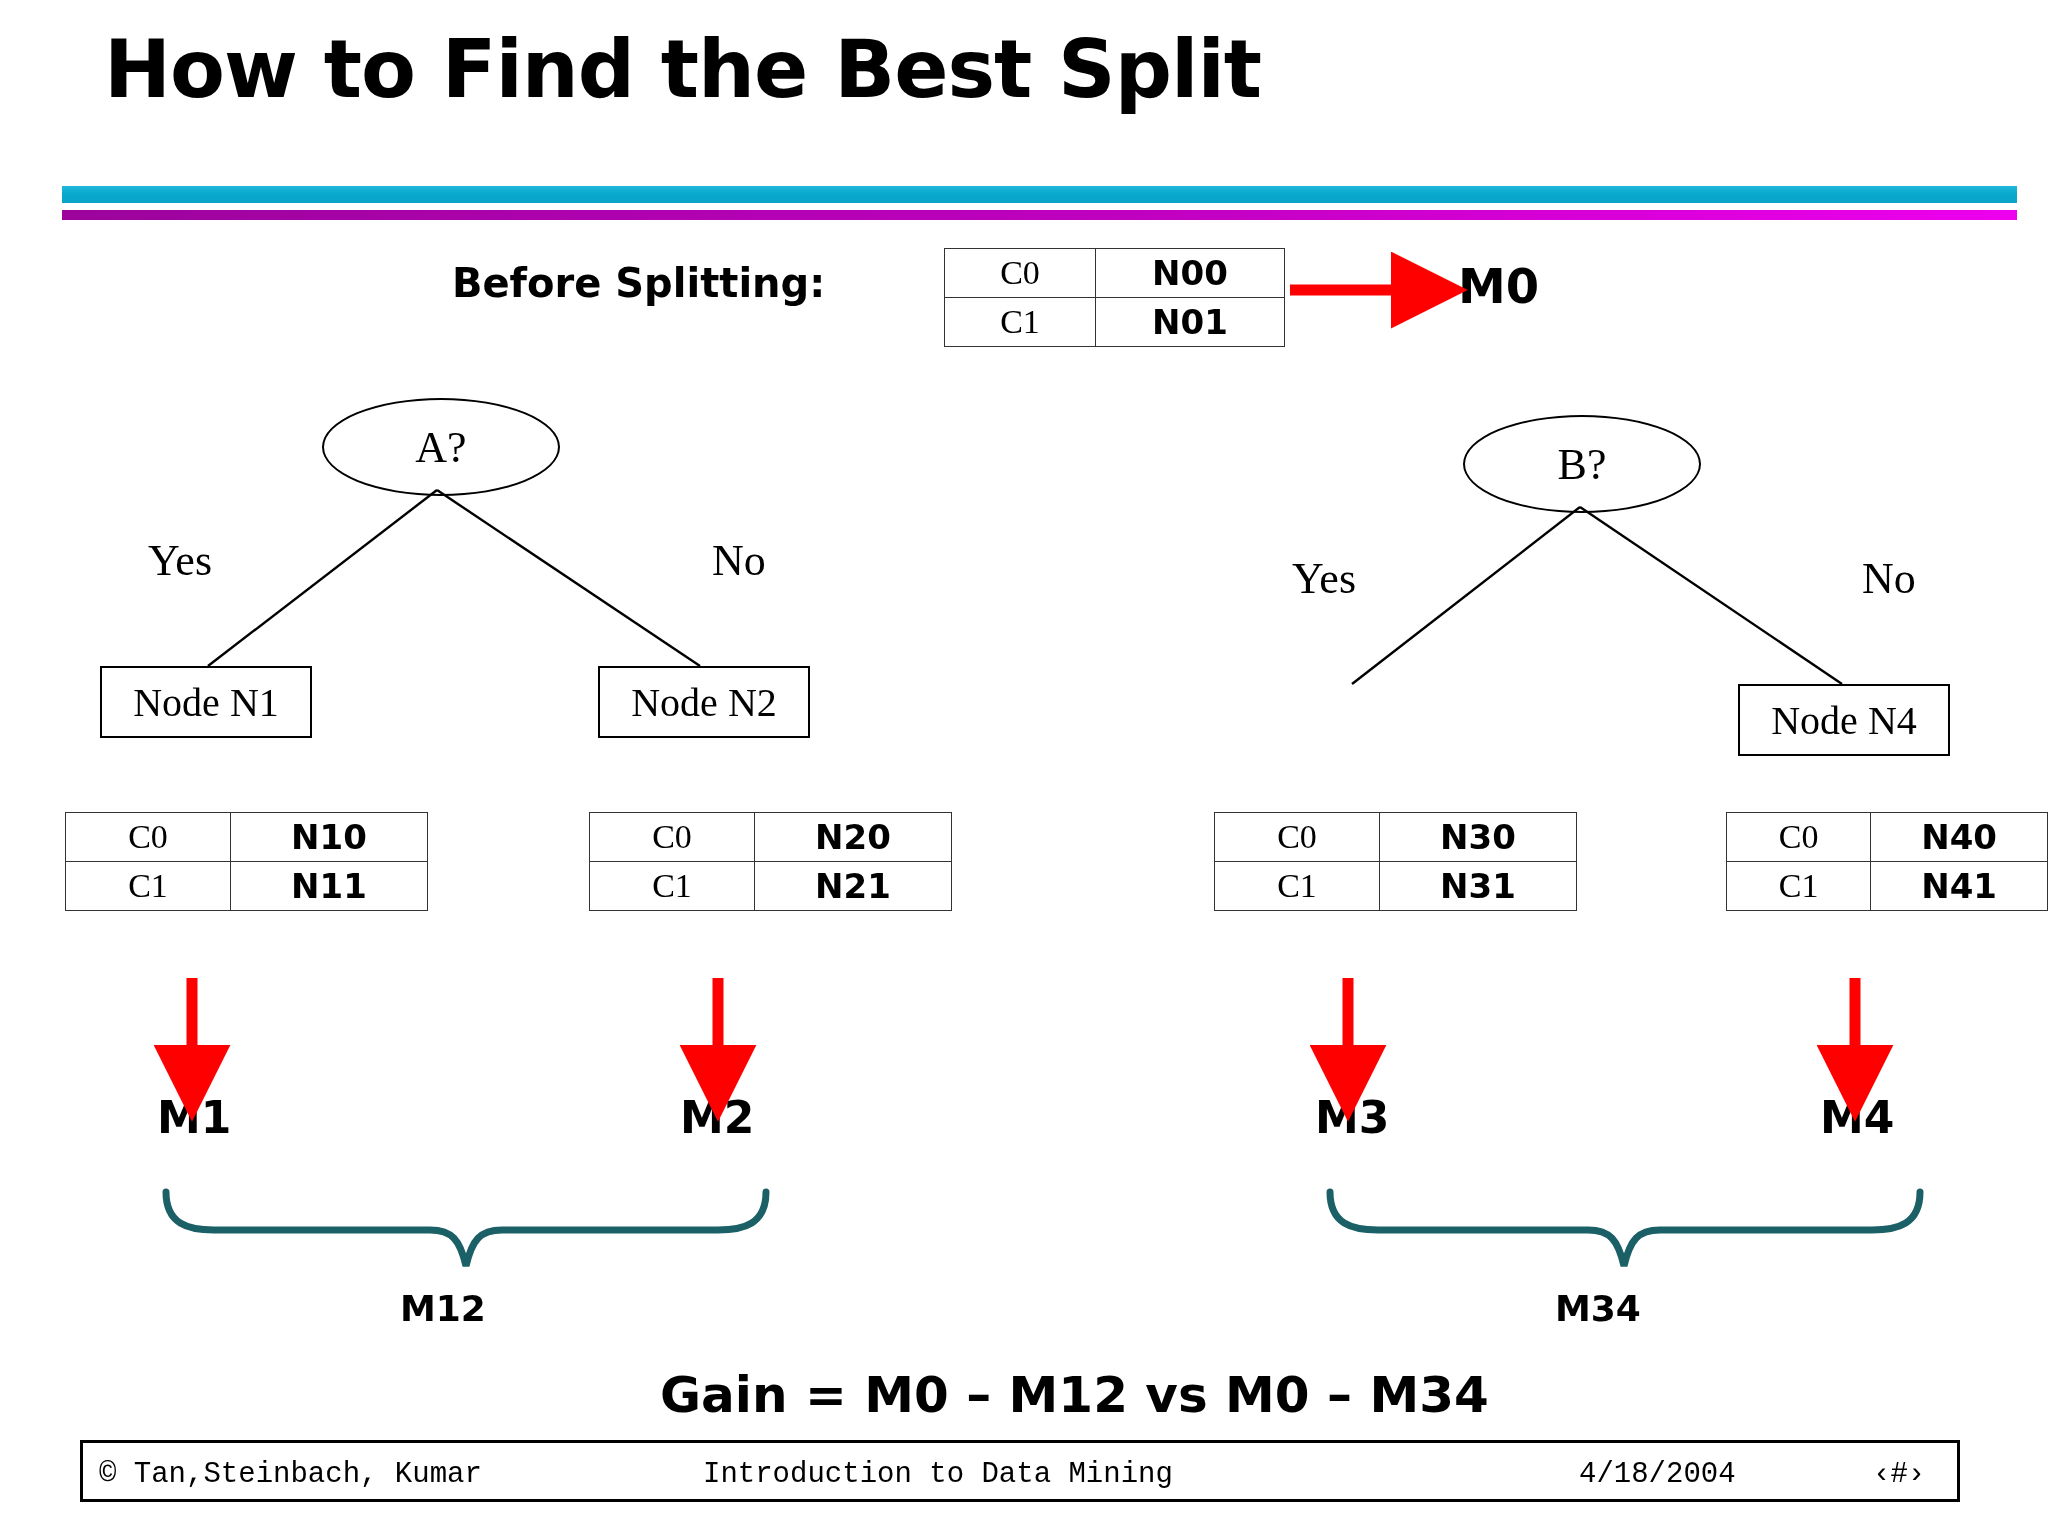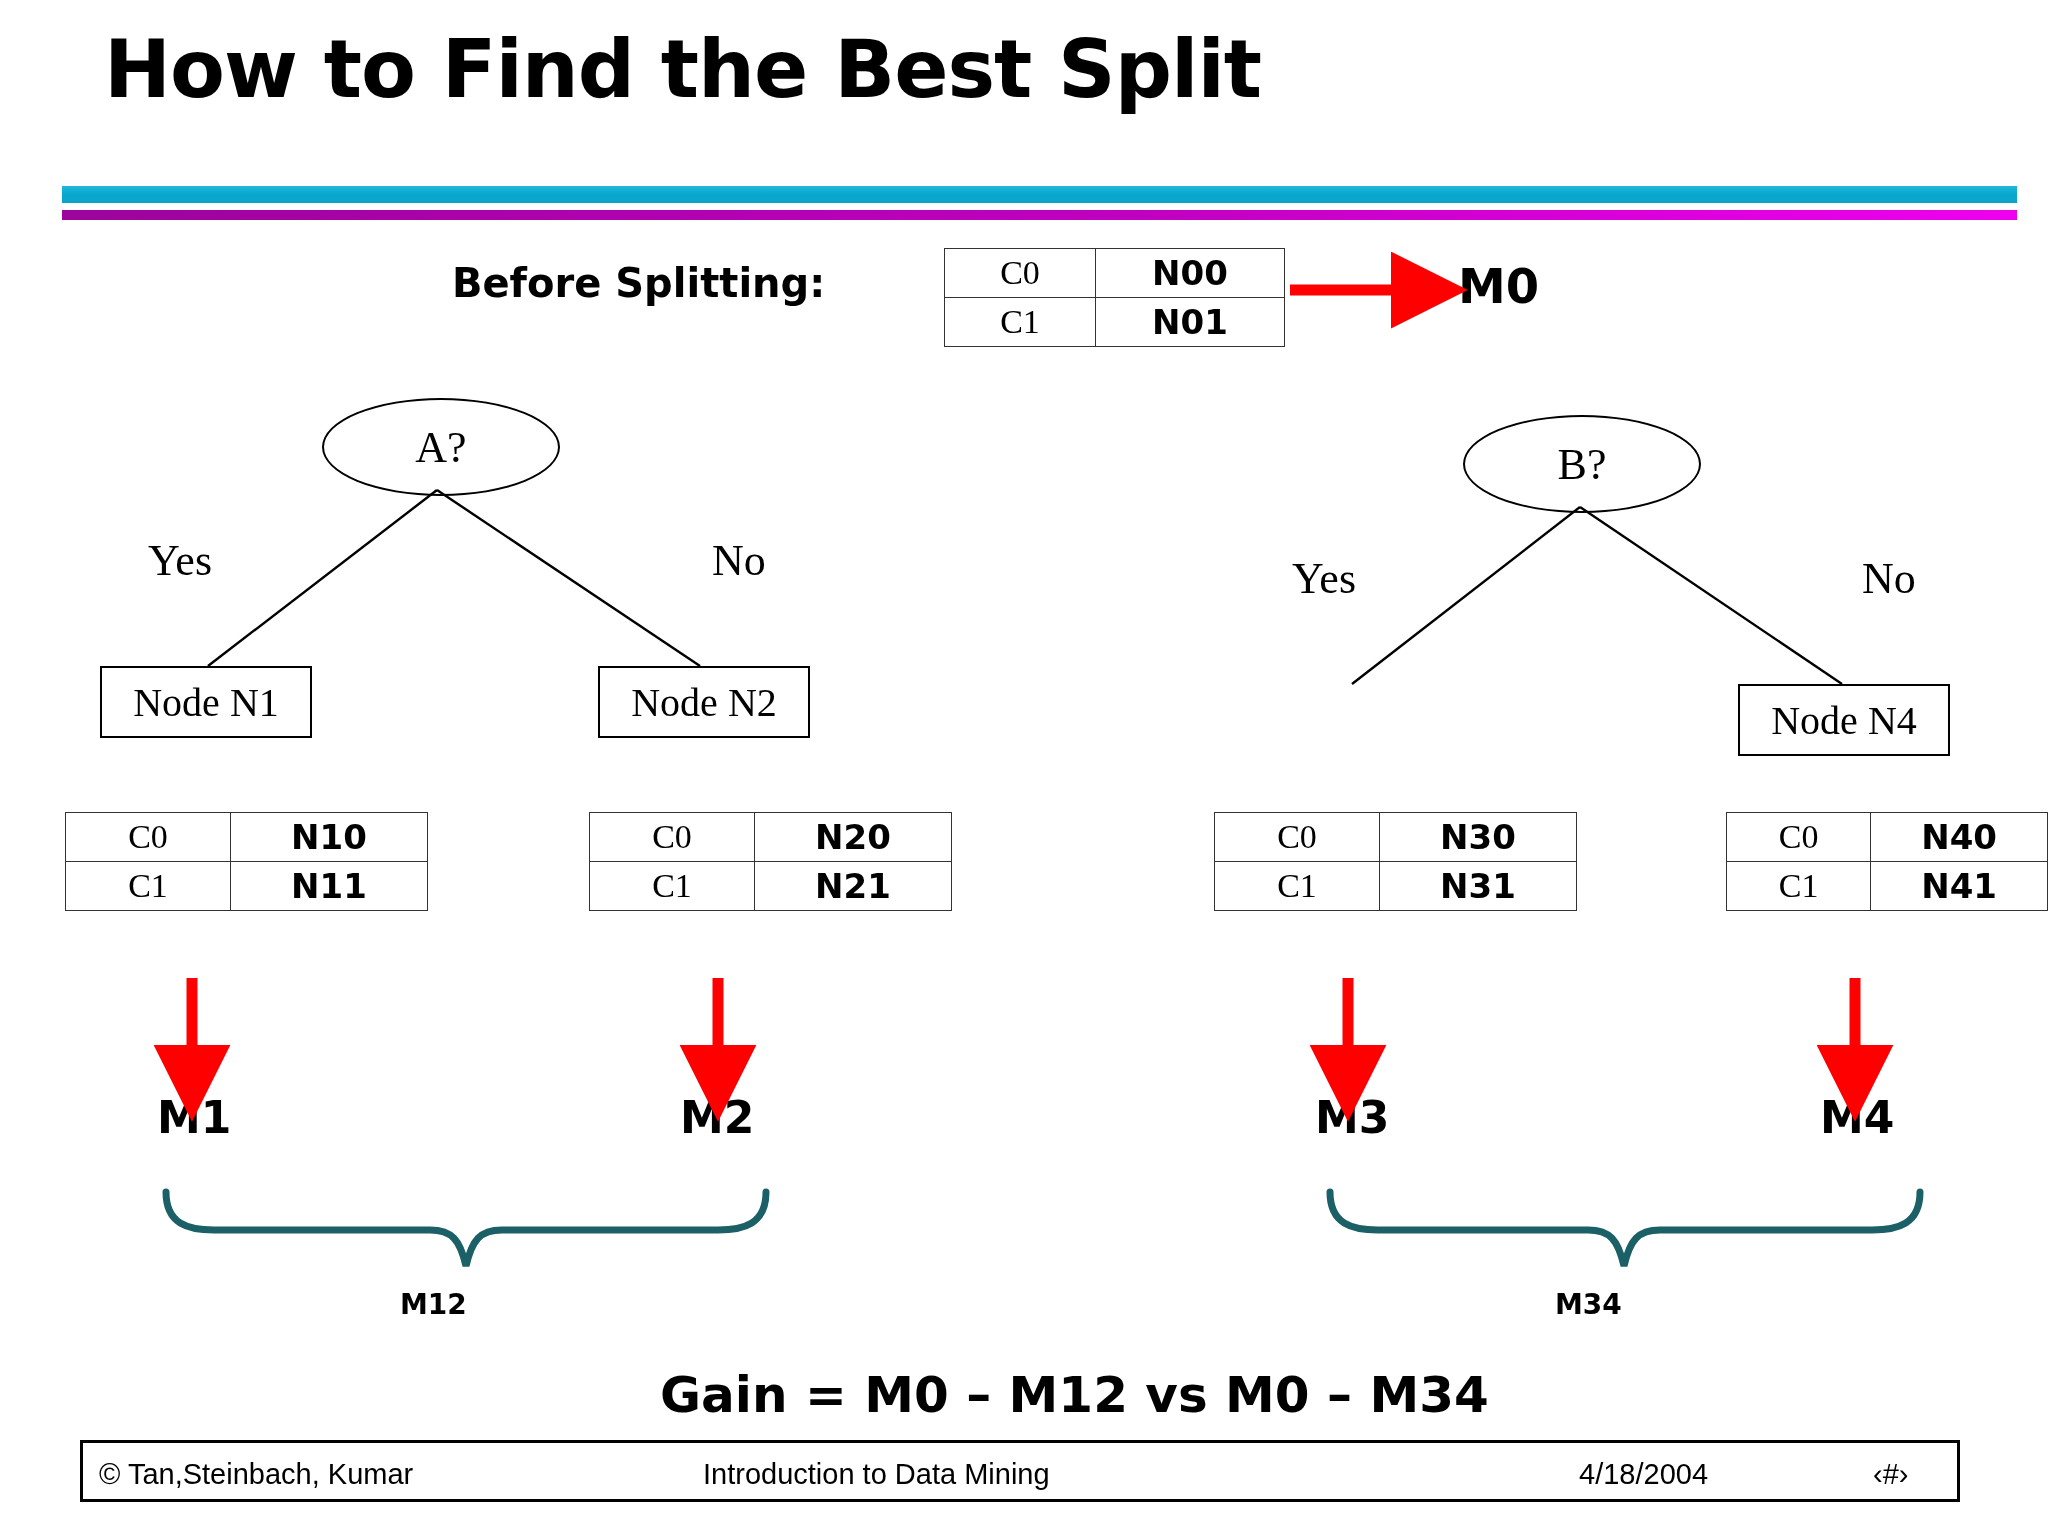--- a/index.html
+++ b/index.html
@@ -68,21 +68,21 @@
 
   .before-splitting {
     left: 452px;
     top: 260px;
     font-size: 40px;
   }
   .m-label {
     font-size: 44px;
   }
   .m-group-label {
-    font-size: 28px;
+    font-size: 36px;
   }
   .gain-line {
     left: 660px;
     top: 1366px;
     font-size: 50px;
   }
 
   
   .count-table {
     position: absolute;
@@ -188,21 +188,21 @@
     left: 80px;
     top: 1440px;
     width: 1880px;
     height: 62px;
     border: 3px solid #000000;
     background: #ffffff;
     box-sizing: border-box;
   }
   .footer-text {
     position: absolute;
-    font-family: Liberation Sans, sans-serif;
+    font-family: Liberation Mono, monospace;
     font-size: 29px;
     color: #000000;
     white-space: nowrap;
     top: 15px;
     text-align: right;
   }
   .f-copy  { left: 16px; }
   .f-title { left: 620px; }
   .f-date  { left: 1496px; }
   .f-num   { left: 1790px; }

